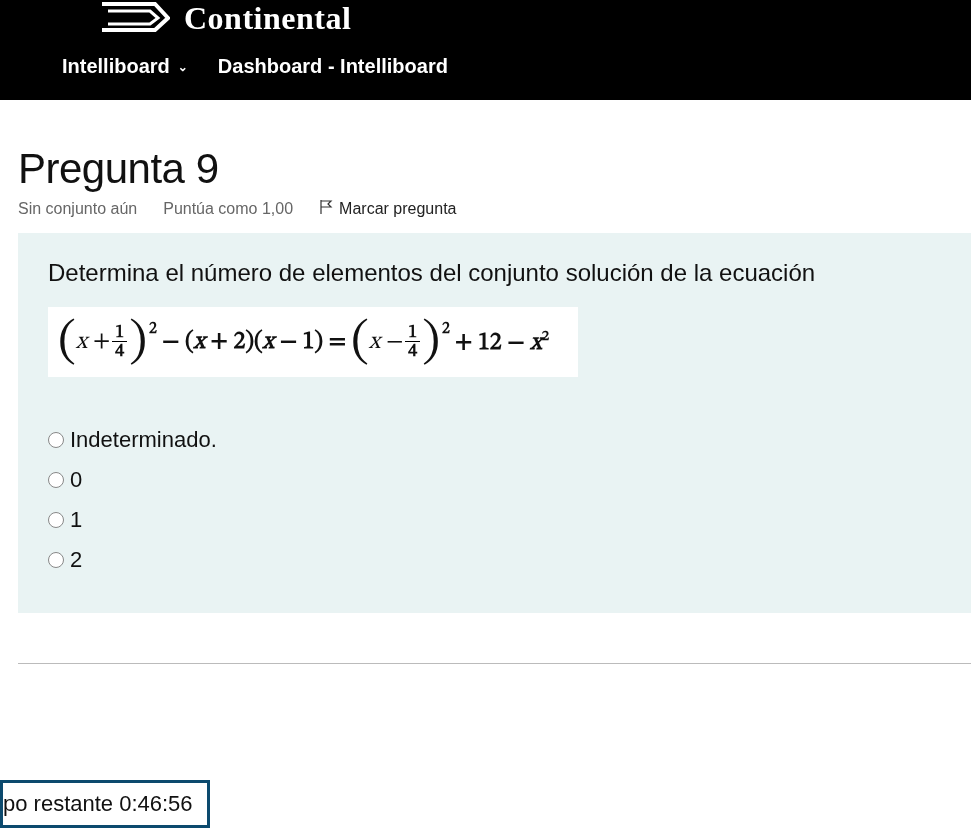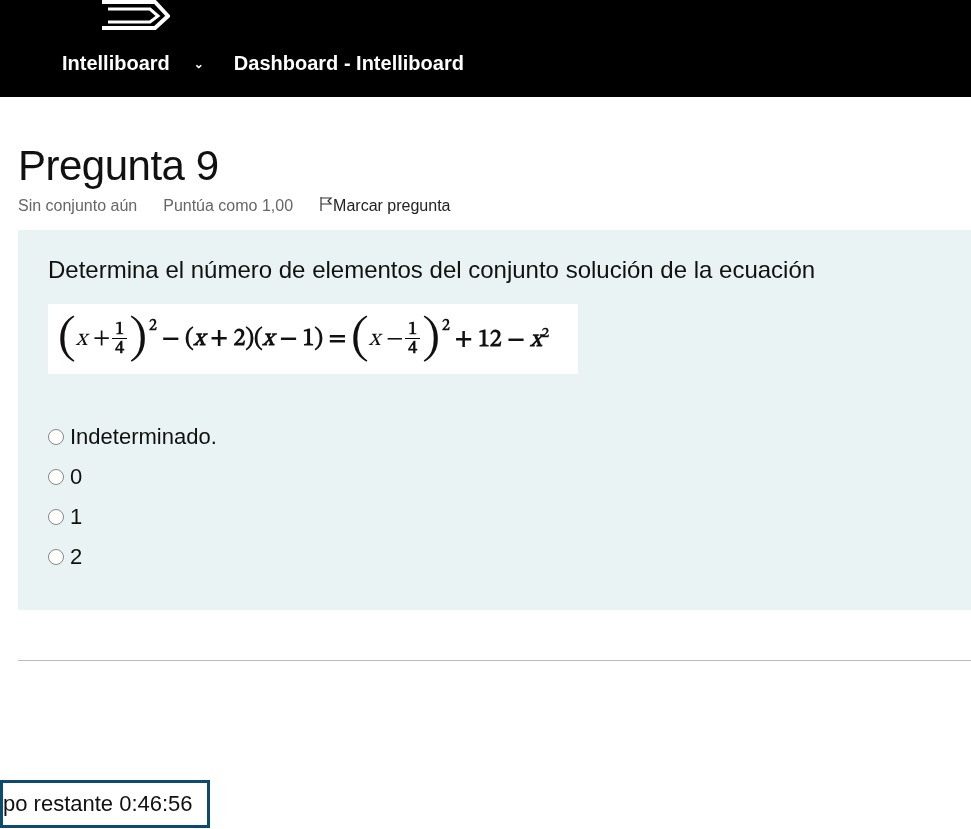--- a/index.html
+++ b/index.html
@@ -32,21 +32,21 @@
   .nav-row {
     display: flex;
     align-items: center;
     padding-left: 62px;
     gap: 30px;
     font-size: 20px;
   }
   .nav-item {
     display: flex;
     align-items: center;
-    gap: 24px;
+    gap: 8px;
     cursor: pointer;
     font-weight: 600;
   }
   .chevron {
     font-size: 12px;
   }
   .content {
     padding: 30px 0 0 18px;
     margin-top: 15px;
   }
@@ -60,20 +60,21 @@
     display: flex;
     gap: 26px;
     font-size: 16px;
     color: #666;
     margin-bottom: 14px;
     align-items: center;
   }
   .meta-flag {
     display: flex;
     align-items: center;
+    gap: 6px;
     cursor: pointer;
     color: #222;
   }
   .question-box {
     background: #e9f3f3;
     padding: 26px 23px 40px 30px;
     margin-right: 0;
   }
   .prompt {
     font-size: 24px;
@@ -164,20 +165,21 @@
 <body>
 
 <div class="topbar">
   <div class="brand-row">
     <span class="brand-icon">
       <svg width="70" height="30" viewBox="0 0 70 30">
         <path d="M2 2 L55 2 L68 16 L55 28 L2 28" fill="none" stroke="#fff" stroke-width="4"></path>
         <path d="M8 9 L50 9 L58 16 L50 22 L8 22" fill="none" stroke="#fff" stroke-width="3"></path>
       </svg>
     </span>
+    <span class="brand-text">Continental</span>
   </div>
   <div class="nav-row">
     <div class="nav-item">
       <span>Intelliboard</span>
       <span class="chevron">⌄</span>
     </div>
     <div class="nav-item">
       <span>Dashboard - Intelliboard</span>
     </div>
   </div>

